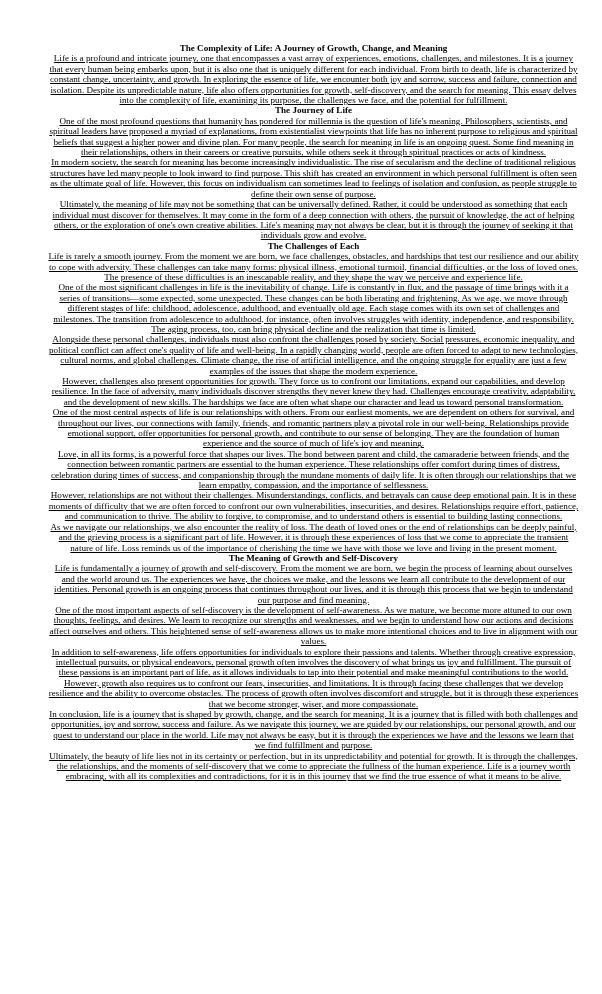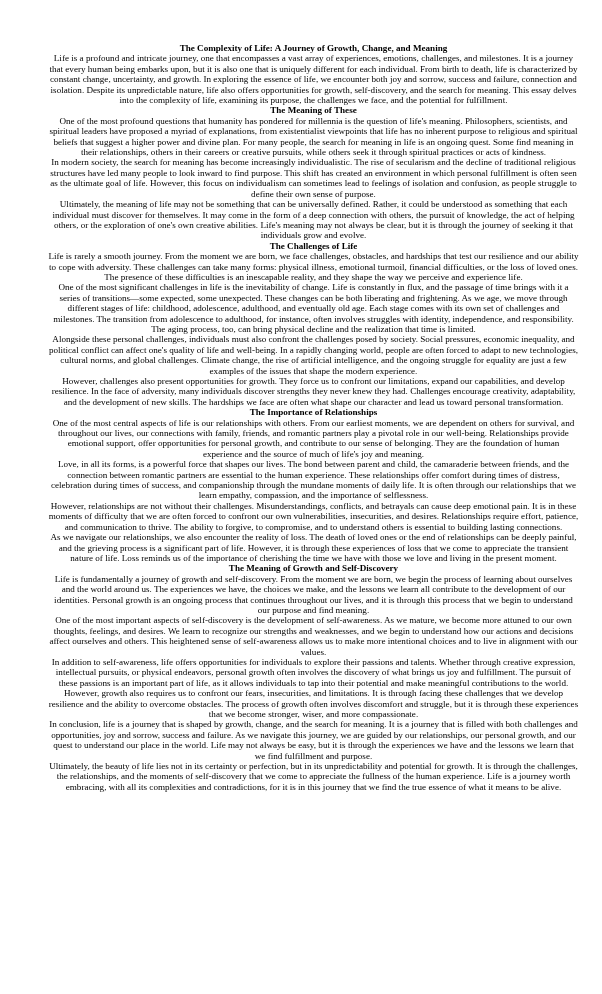--- a/index.html
+++ b/index.html
@@ -29,48 +29,48 @@
   .doc-title, .section-heading {
     font-weight: bold;
     margin: 0;
     padding: 0;
     font-size: 9.1px;
     line-height: 10.4px;
   }
   .para {
     margin: 0;
     padding: 0;
+    text-decoration: underline;
   }
 </style>
 </head>
 <body>
 
 <div class="page">
   <div class="content">
 
     <div class="doc-title">The Complexity of Life: A Journey of Growth, Change, and Meaning</div>
     <p class="para">Life is a profound and intricate journey, one that encompasses a vast array of experiences, emotions, challenges, and milestones. It is a journey that every human being embarks upon, but it is also one that is uniquely different for each individual. From birth to death, life is characterized by constant change, uncertainty, and growth. In exploring the essence of life, we encounter both joy and sorrow, success and failure, connection and isolation. Despite its unpredictable nature, life also offers opportunities for growth, self-discovery, and the search for meaning. This essay delves into the complexity of life, examining its purpose, the challenges we face, and the potential for fulfillment.</p>
 
     <div class="section">
-      <div class="section-heading">The Meaning of These</div>
+      <div class="section-heading">The Journey of Life</div>
       <p class="para">One of the most profound questions that humanity has pondered for millennia is the question of life's meaning. Philosophers, scientists, and spiritual leaders have proposed a myriad of explanations, from existentialist viewpoints that life has no inherent purpose to religious and spiritual beliefs that suggest a higher power and divine plan. For many people, the search for meaning in life is an ongoing quest. Some find meaning in their relationships, others in their careers or creative pursuits, while others seek it through spiritual practices or acts of kindness.</p>
       <p class="para">In modern society, the search for meaning has become increasingly individualistic. The rise of secularism and the decline of traditional religious structures have led many people to look inward to find purpose. This shift has created an environment in which personal fulfillment is often seen as the ultimate goal of life. However, this focus on individualism can sometimes lead to feelings of isolation and confusion, as people struggle to define their own sense of purpose.</p>
       <p class="para">Ultimately, the meaning of life may not be something that can be universally defined. Rather, it could be understood as something that each individual must discover for themselves. It may come in the form of a deep connection with others, the pursuit of knowledge, the act of helping others, or the exploration of one's own creative abilities. Life's meaning may not always be clear, but it is through the journey of seeking it that individuals grow and evolve.</p>
     </div>
 
     <div class="section">
-      <div class="section-heading">The Challenges of Life</div>
+      <div class="section-heading">The Challenges of Each</div>
       <p class="para">Life is rarely a smooth journey. From the moment we are born, we face challenges, obstacles, and hardships that test our resilience and our ability to cope with adversity. These challenges can take many forms: physical illness, emotional turmoil, financial difficulties, or the loss of loved ones. The presence of these difficulties is an inescapable reality, and they shape the way we perceive and experience life.</p>
       <p class="para">One of the most significant challenges in life is the inevitability of change. Life is constantly in flux, and the passage of time brings with it a series of transitions—some expected, some unexpected. These changes can be both liberating and frightening. As we age, we move through different stages of life: childhood, adolescence, adulthood, and eventually old age. Each stage comes with its own set of challenges and milestones. The transition from adolescence to adulthood, for instance, often involves struggles with identity, independence, and responsibility. The aging process, too, can bring physical decline and the realization that time is limited.</p>
       <p class="para">Alongside these personal challenges, individuals must also confront the challenges posed by society. Social pressures, economic inequality, and political conflict can affect one's quality of life and well-being. In a rapidly changing world, people are often forced to adapt to new technologies, cultural norms, and global challenges. Climate change, the rise of artificial intelligence, and the ongoing struggle for equality are just a few examples of the issues that shape the modern experience.</p>
       <p class="para">However, challenges also present opportunities for growth. They force us to confront our limitations, expand our capabilities, and develop resilience. In the face of adversity, many individuals discover strengths they never knew they had. Challenges encourage creativity, adaptability, and the development of new skills. The hardships we face are often what shape our character and lead us toward personal transformation.</p>
     </div>
 
     <div class="section">
-      <div class="section-heading">The Importance of Relationships</div>
       <p class="para">One of the most central aspects of life is our relationships with others. From our earliest moments, we are dependent on others for survival, and throughout our lives, our connections with family, friends, and romantic partners play a pivotal role in our well-being. Relationships provide emotional support, offer opportunities for personal growth, and contribute to our sense of belonging. They are the foundation of human experience and the source of much of life's joy and meaning.</p>
       <p class="para">Love, in all its forms, is a powerful force that shapes our lives. The bond between parent and child, the camaraderie between friends, and the connection between romantic partners are essential to the human experience. These relationships offer comfort during times of distress, celebration during times of success, and companionship through the mundane moments of daily life. It is often through our relationships that we learn empathy, compassion, and the importance of selflessness.</p>
       <p class="para">However, relationships are not without their challenges. Misunderstandings, conflicts, and betrayals can cause deep emotional pain. It is in these moments of difficulty that we are often forced to confront our own vulnerabilities, insecurities, and desires. Relationships require effort, patience, and communication to thrive. The ability to forgive, to compromise, and to understand others is essential to building lasting connections.</p>
       <p class="para">As we navigate our relationships, we also encounter the reality of loss. The death of loved ones or the end of relationships can be deeply painful, and the grieving process is a significant part of life. However, it is through these experiences of loss that we come to appreciate the transient nature of life. Loss reminds us of the importance of cherishing the time we have with those we love and living in the present moment.</p>
     </div>
 
     <div class="section">
       <div class="section-heading">The Meaning of Growth and Self-Discovery</div>
       <p class="para">Life is fundamentally a journey of growth and self-discovery. From the moment we are born, we begin the process of learning about ourselves and the world around us. The experiences we have, the choices we make, and the lessons we learn all contribute to the development of our identities. Personal growth is an ongoing process that continues throughout our lives, and it is through this process that we begin to understand our purpose and find meaning.</p>
       <p class="para">One of the most important aspects of self-discovery is the development of self-awareness. As we mature, we become more attuned to our own thoughts, feelings, and desires. We learn to recognize our strengths and weaknesses, and we begin to understand how our actions and decisions affect ourselves and others. This heightened sense of self-awareness allows us to make more intentional choices and to live in alignment with our values.</p>

